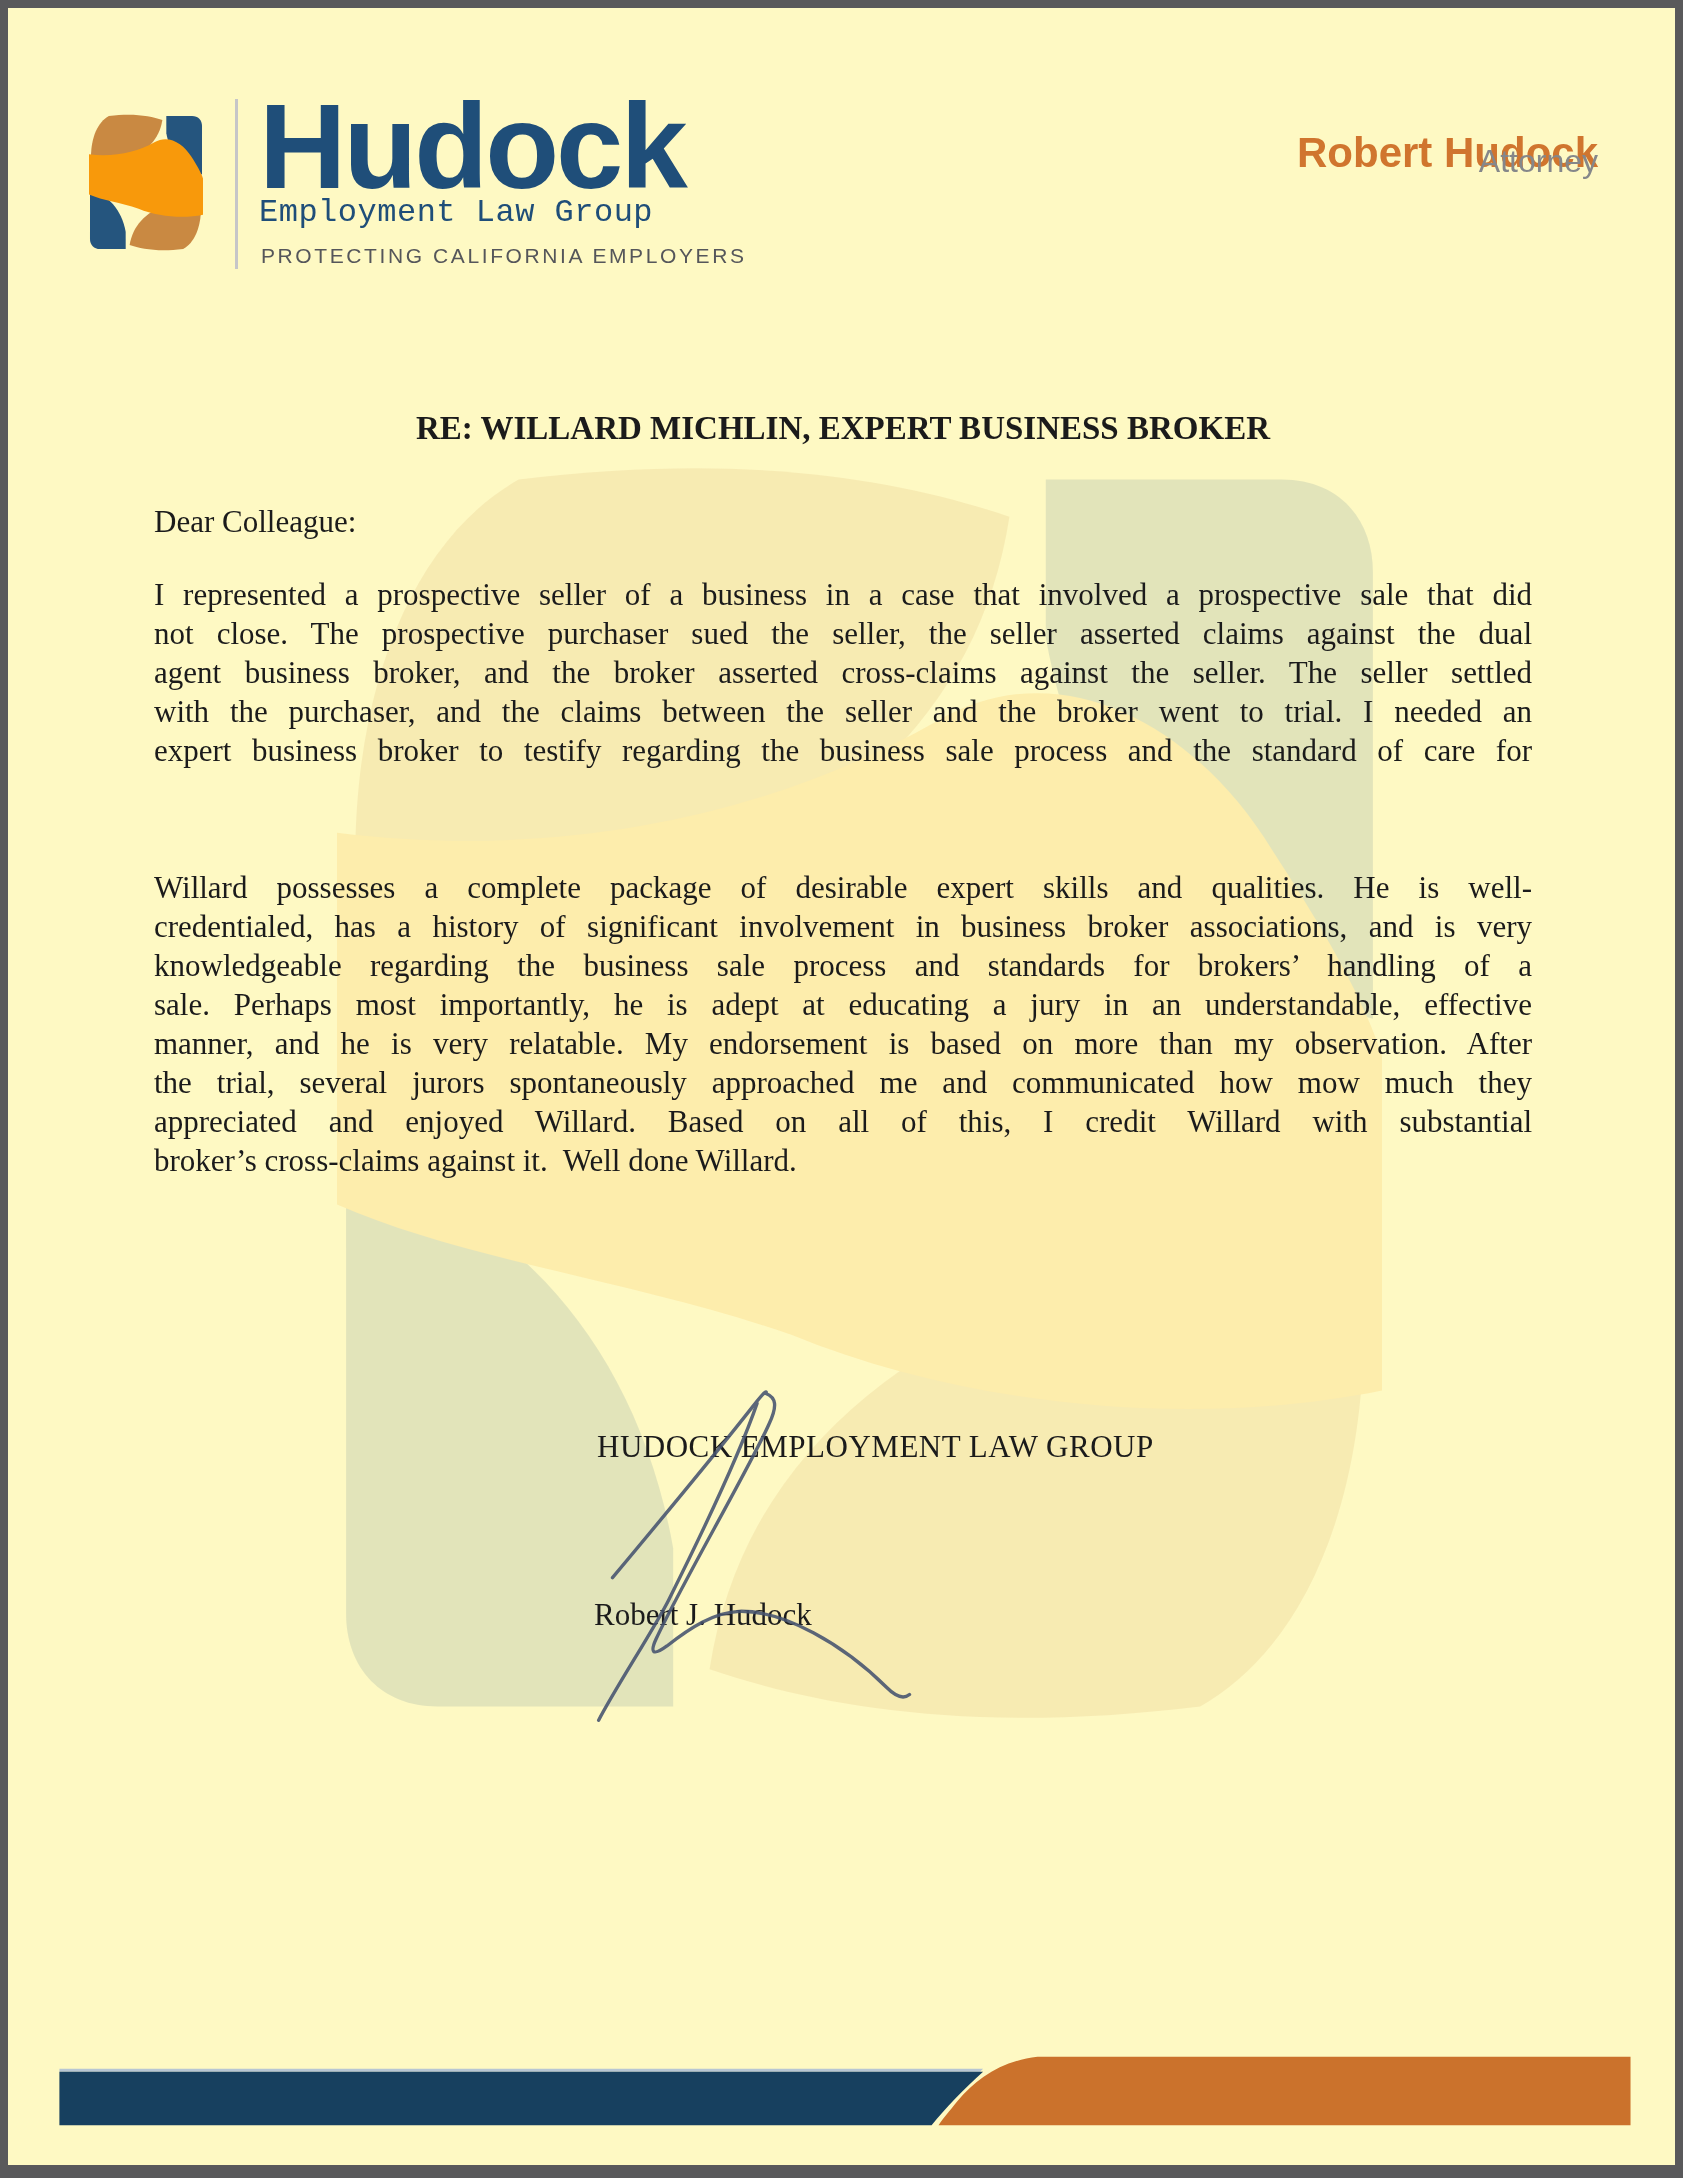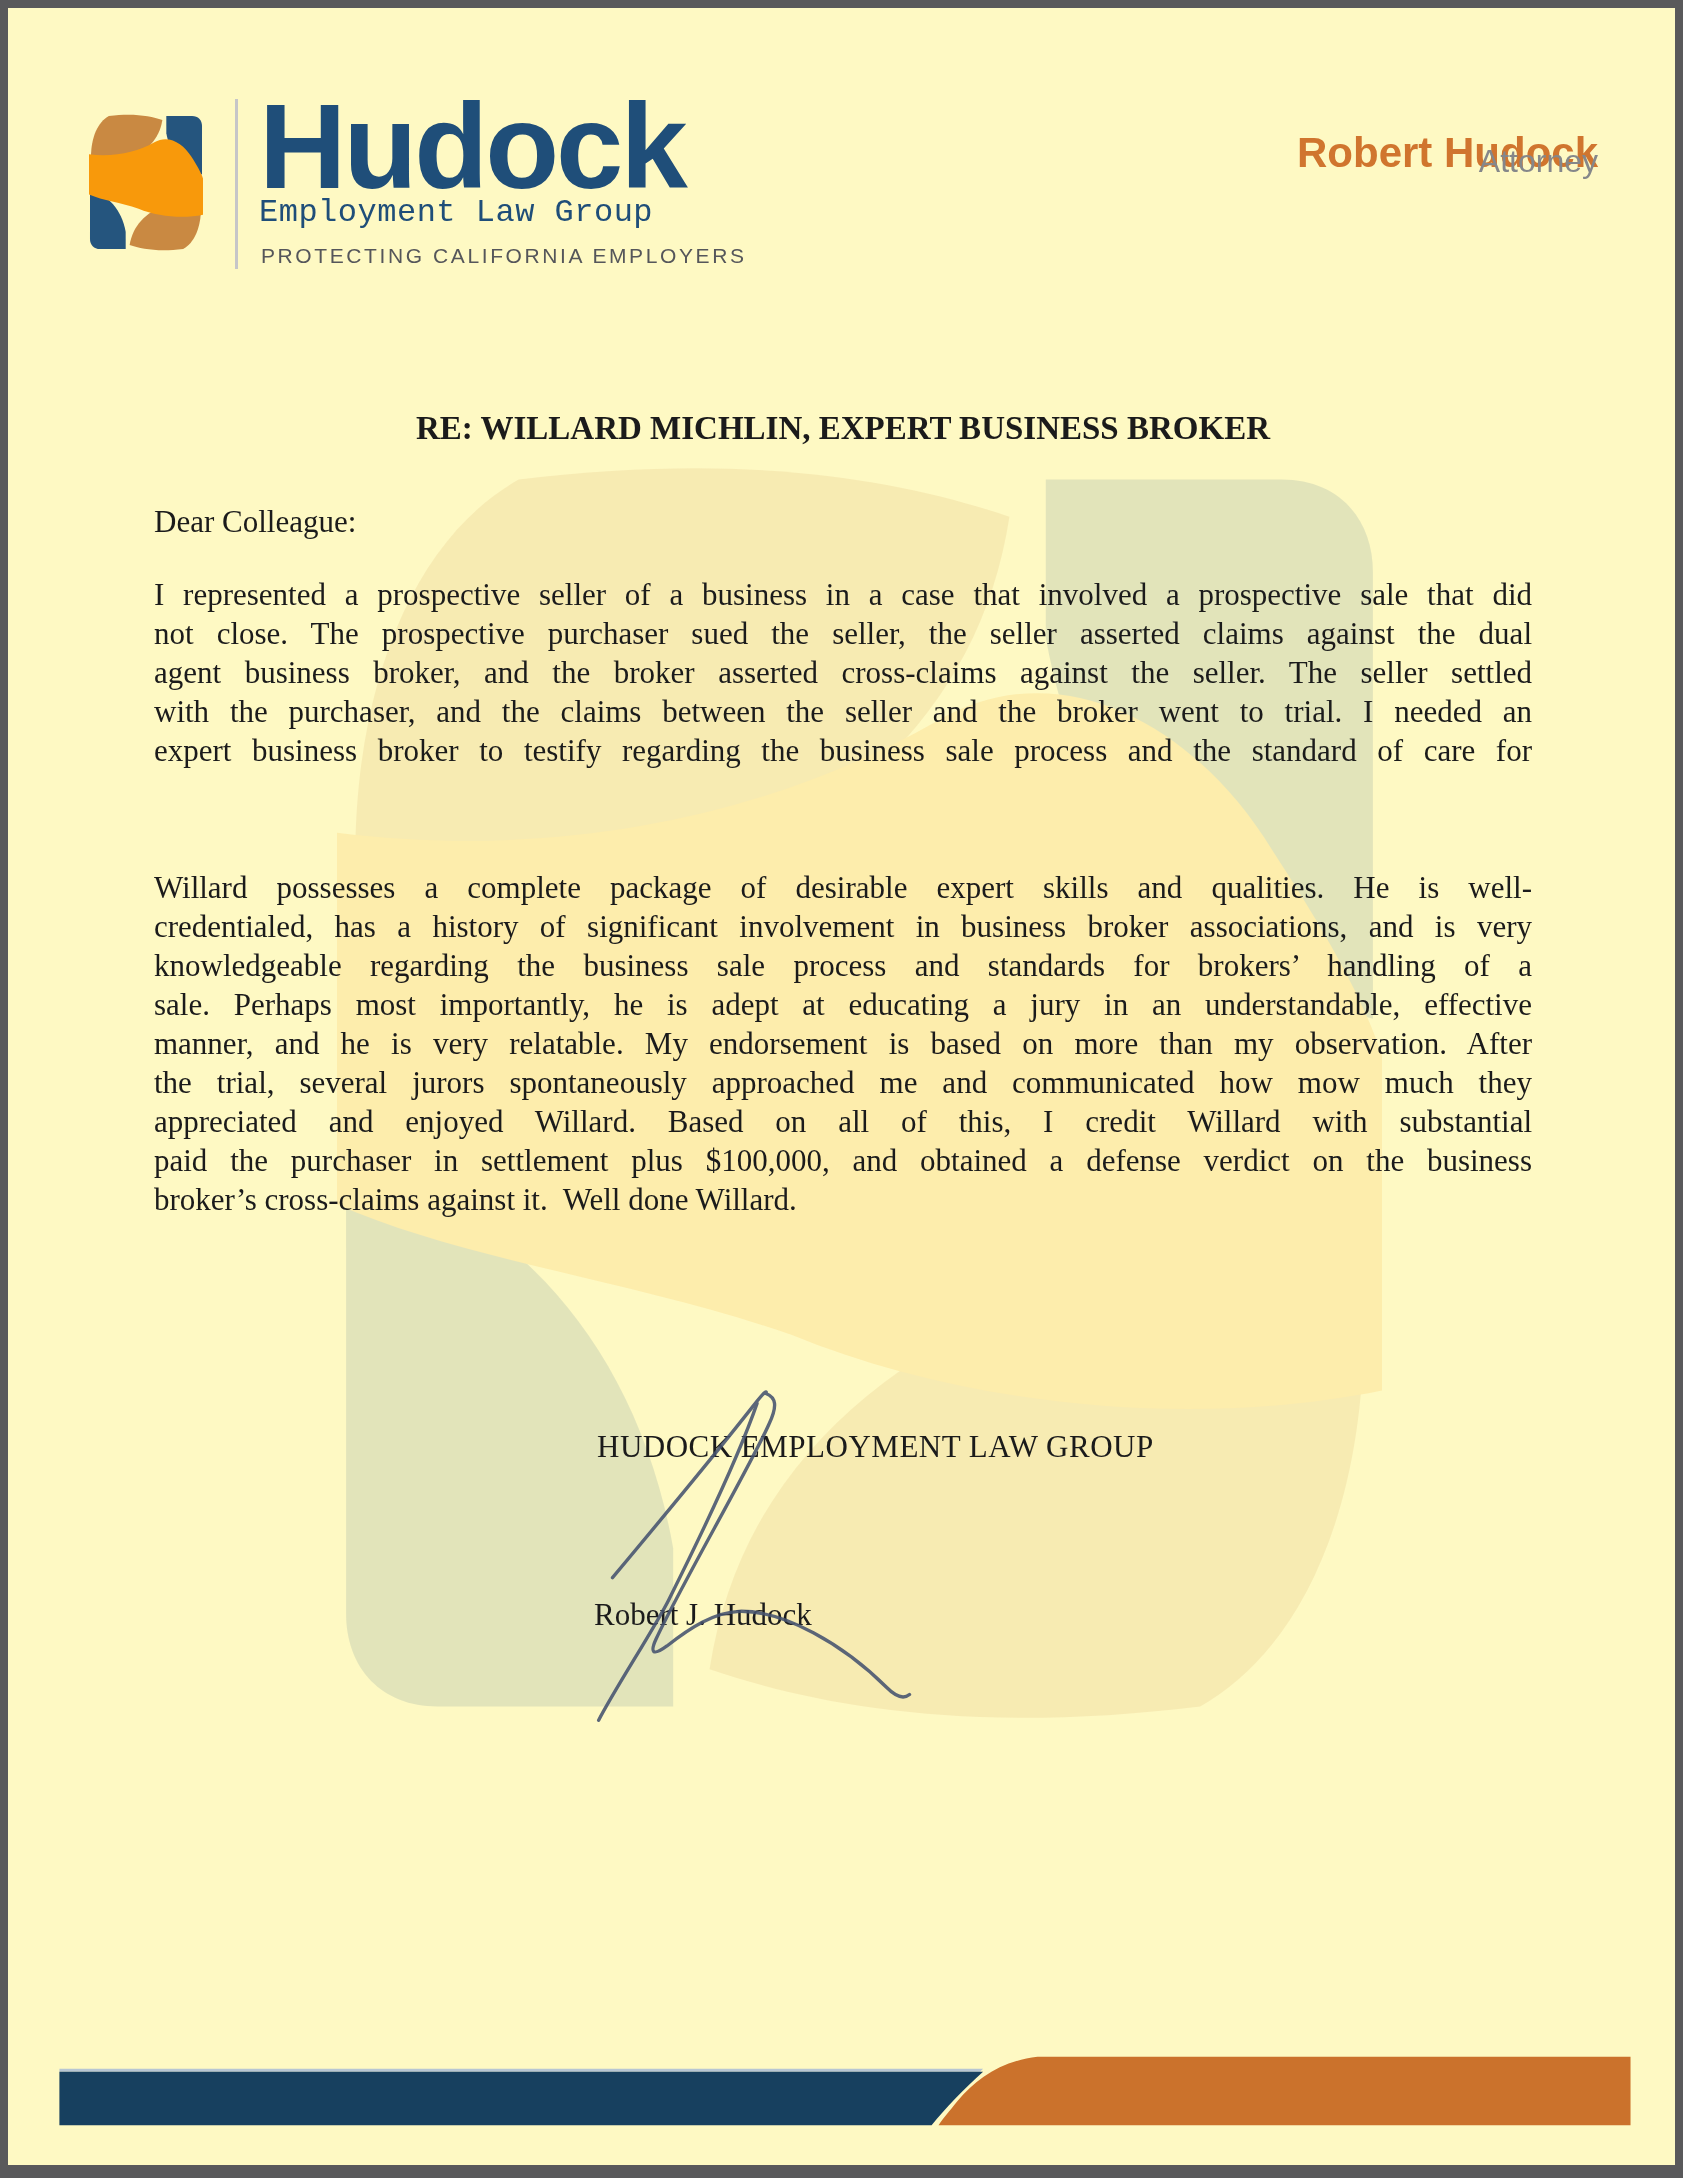--- a/index.html
+++ b/index.html
@@ -86,21 +86,20 @@
   </div>
 
   <div class="abs para textlayer" style="left:154px;top:868px;">
     <div class="jline">Willard possesses a complete package of desirable expert skills and qualities.  He is well-</div>
     <div class="jline">credentialed, has a history of significant involvement in business broker associations, and is very</div>
     <div class="jline">knowledgeable regarding the business sale process and standards for brokers’ handling of a</div>
     <div class="jline">sale.  Perhaps most importantly, he is adept at educating a jury in an understandable, effective</div>
     <div class="jline">manner, and he is very relatable.  My endorsement is based on more than my observation.  After</div>
     <div class="jline">the trial, several jurors spontaneously approached me and communicated how mow much they</div>
     <div class="jline">appreciated and enjoyed Willard.  Based on all of this, I credit Willard with substantial</div>
-    <div class="jline">paid the purchaser in settlement plus $100,000, and obtained a defense verdict on the business</div>
     <div class="lline">broker’s cross-claims against it.  Well done Willard.</div>
   </div>
 
   <div class="abs firm-line textlayer" style="left:597px;top:1428px;">HUDOCK EMPLOYMENT LAW GROUP</div>
 
   <div class="abs signer-line textlayer" style="left:594px;top:1596px;">Robert J. Hudock</div>
 
   <svg class="abs inklayer" style="left:554px;top:1346px;" width="416" height="396" viewBox="0 0 420 400">
     <g fill="none" stroke="#46536f" stroke-width="3.4" stroke-linecap="round" opacity="0.88">
       <path d="M59,234 C100,185 170,100 200,62 C207,53 216,42 214,48 C224,52 226,60 217,79 C198,122 128,242 103,296 C97,309 99,314 114,303 C138,284 162,269 187,268 C232,267 292,301 336,345 C346,355 353,357 359,352"></path>

